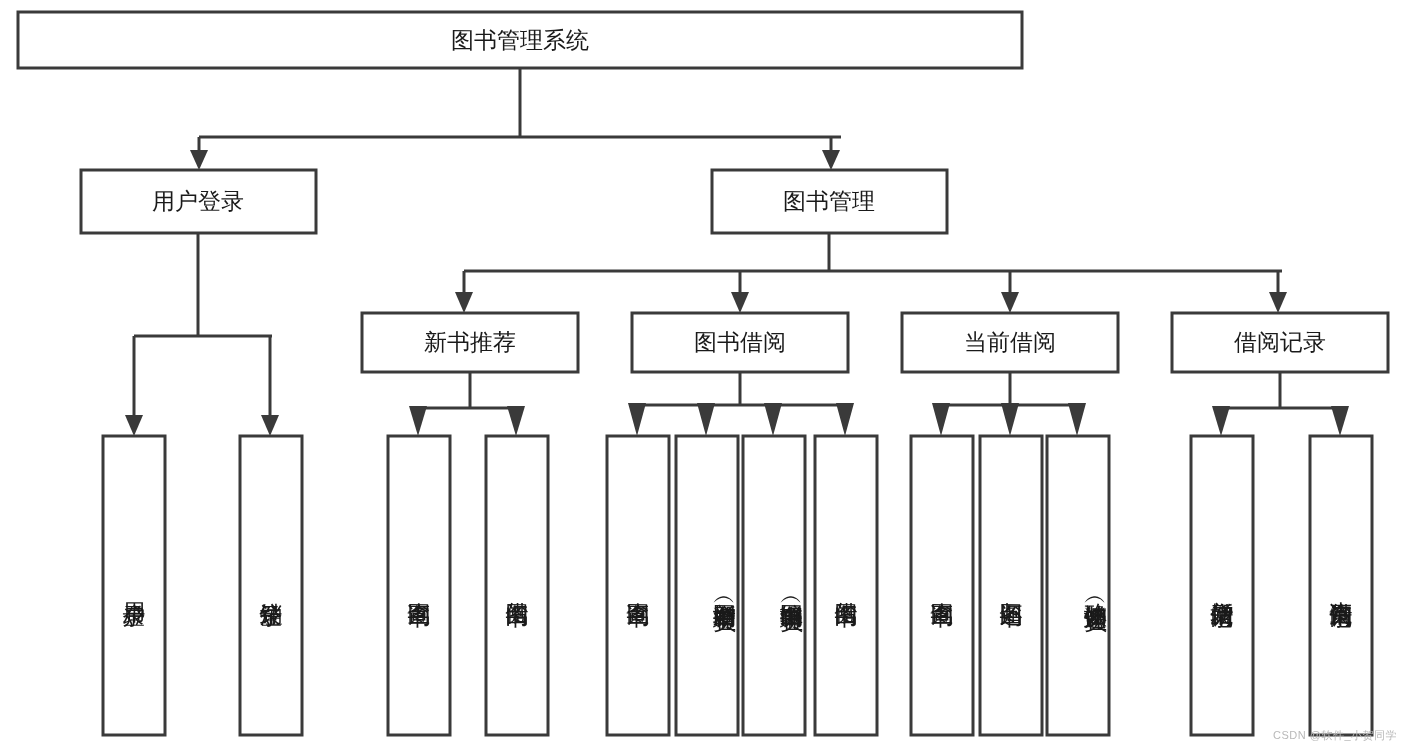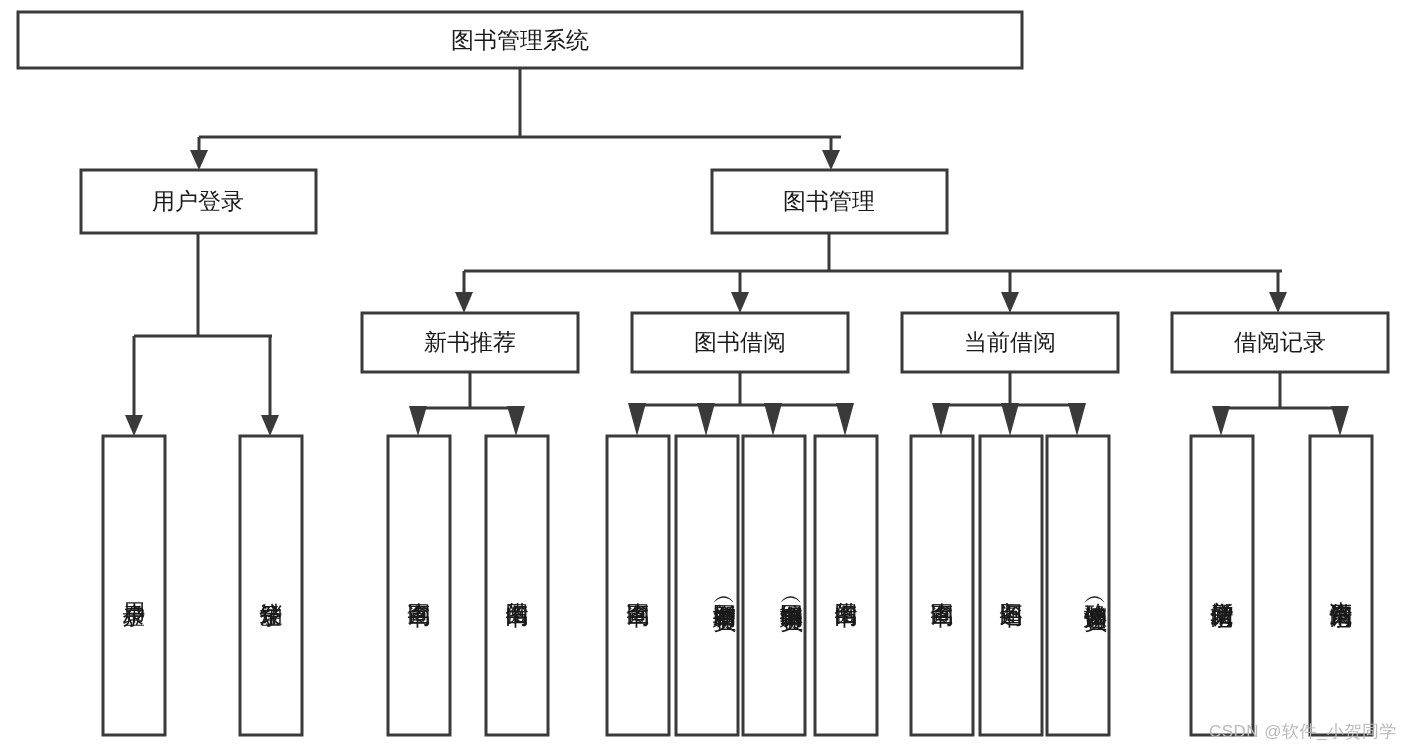--- a/index.html
+++ b/index.html
@@ -18,21 +18,21 @@
   }
   .vlabel-wrap{
     position:absolute;display:flex;align-items:flex-start;justify-content:center;
     writing-mode:vertical-rl;text-orientation:upright;
     font-size:23px;line-height:1.18;color:#1a1a1a;
     letter-spacing:1px;white-space:nowrap;pointer-events:none;
   }
   .vlabel-wrap.center{align-items:center;}
   #watermark{
     position:absolute;right:8px;bottom:4px;
-    font-size:17px;color:#b9b9b9;letter-spacing:0.5px;white-space:nowrap;
+    font-size:11px;color:#b9b9b9;letter-spacing:0.5px;white-space:nowrap;
   }
 </style>
 </head>
 <body>
 
 <div id="diagram-root">
 
   <svg id="flow" viewBox="0 0 1405 747">
 
     <g>

